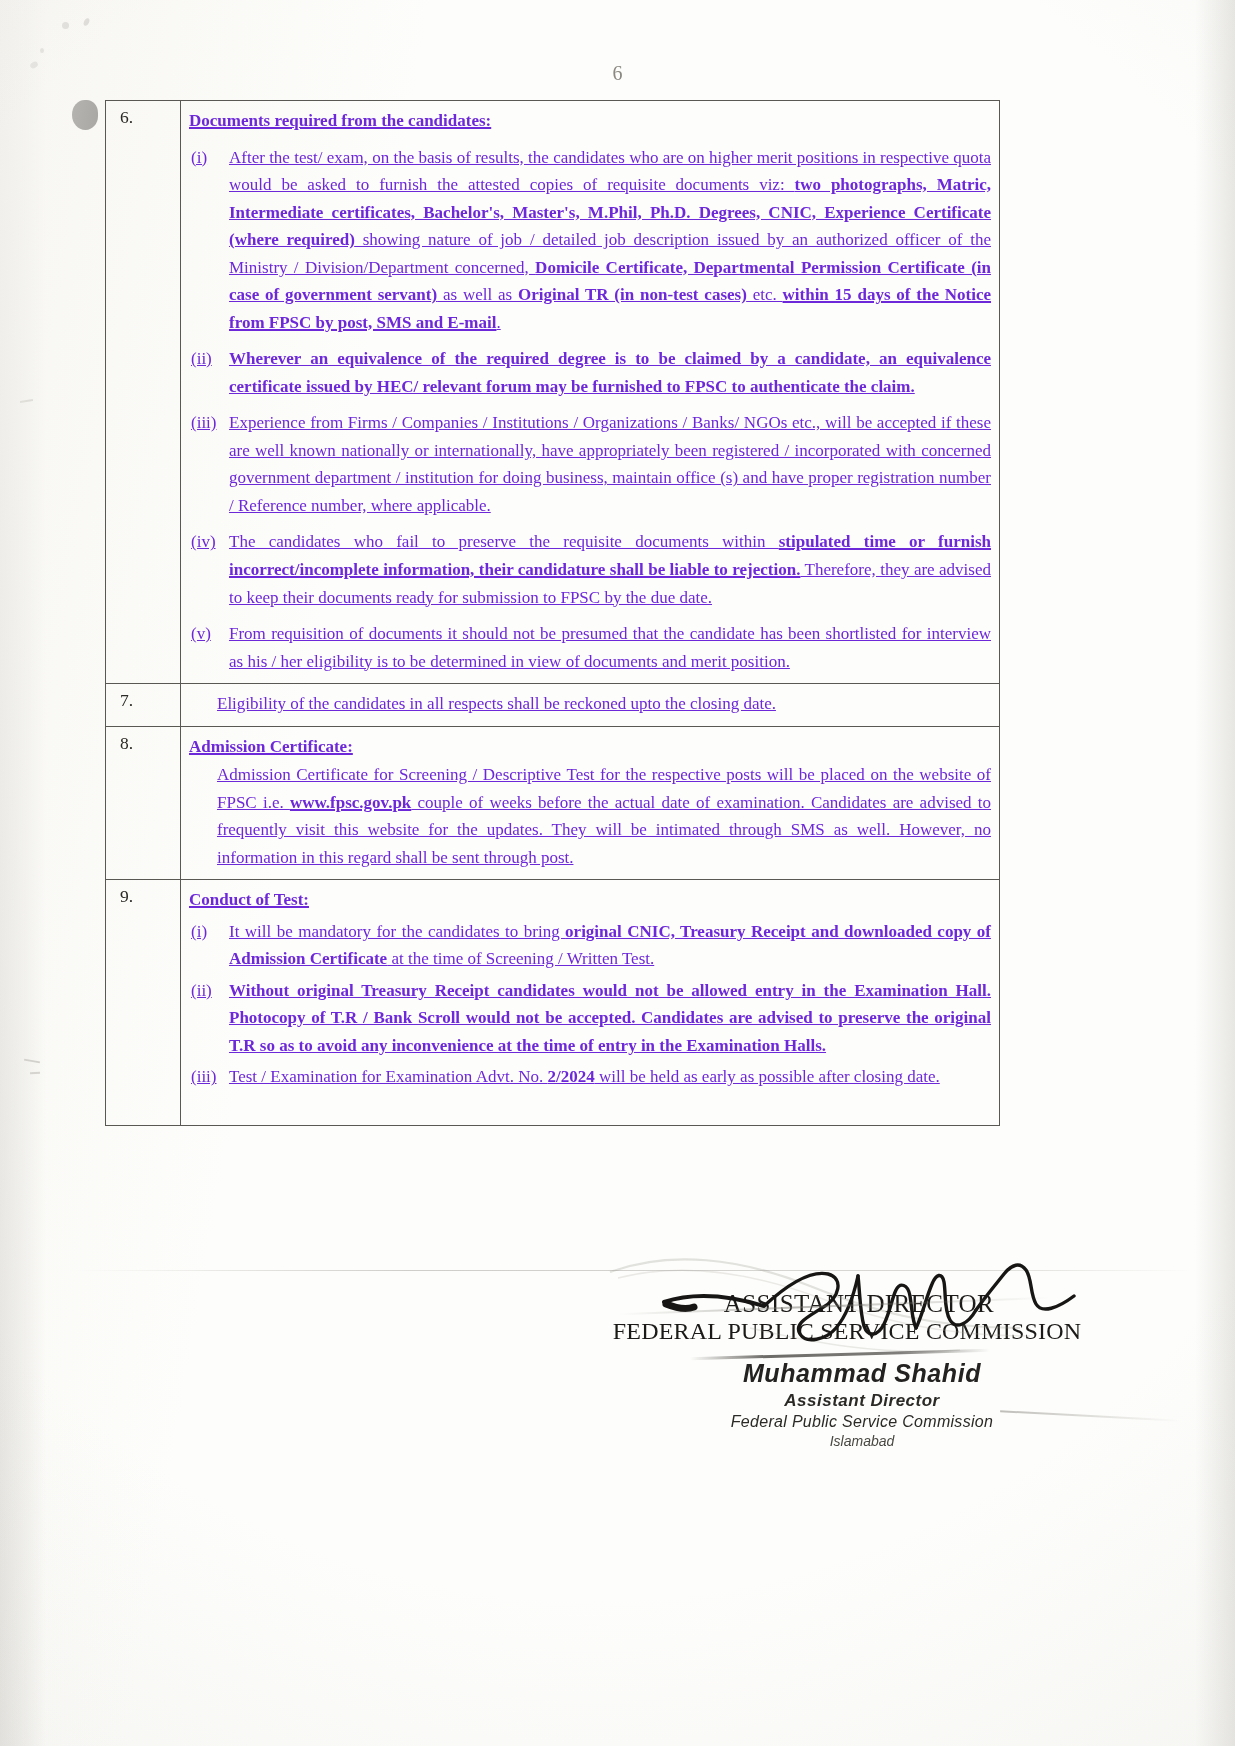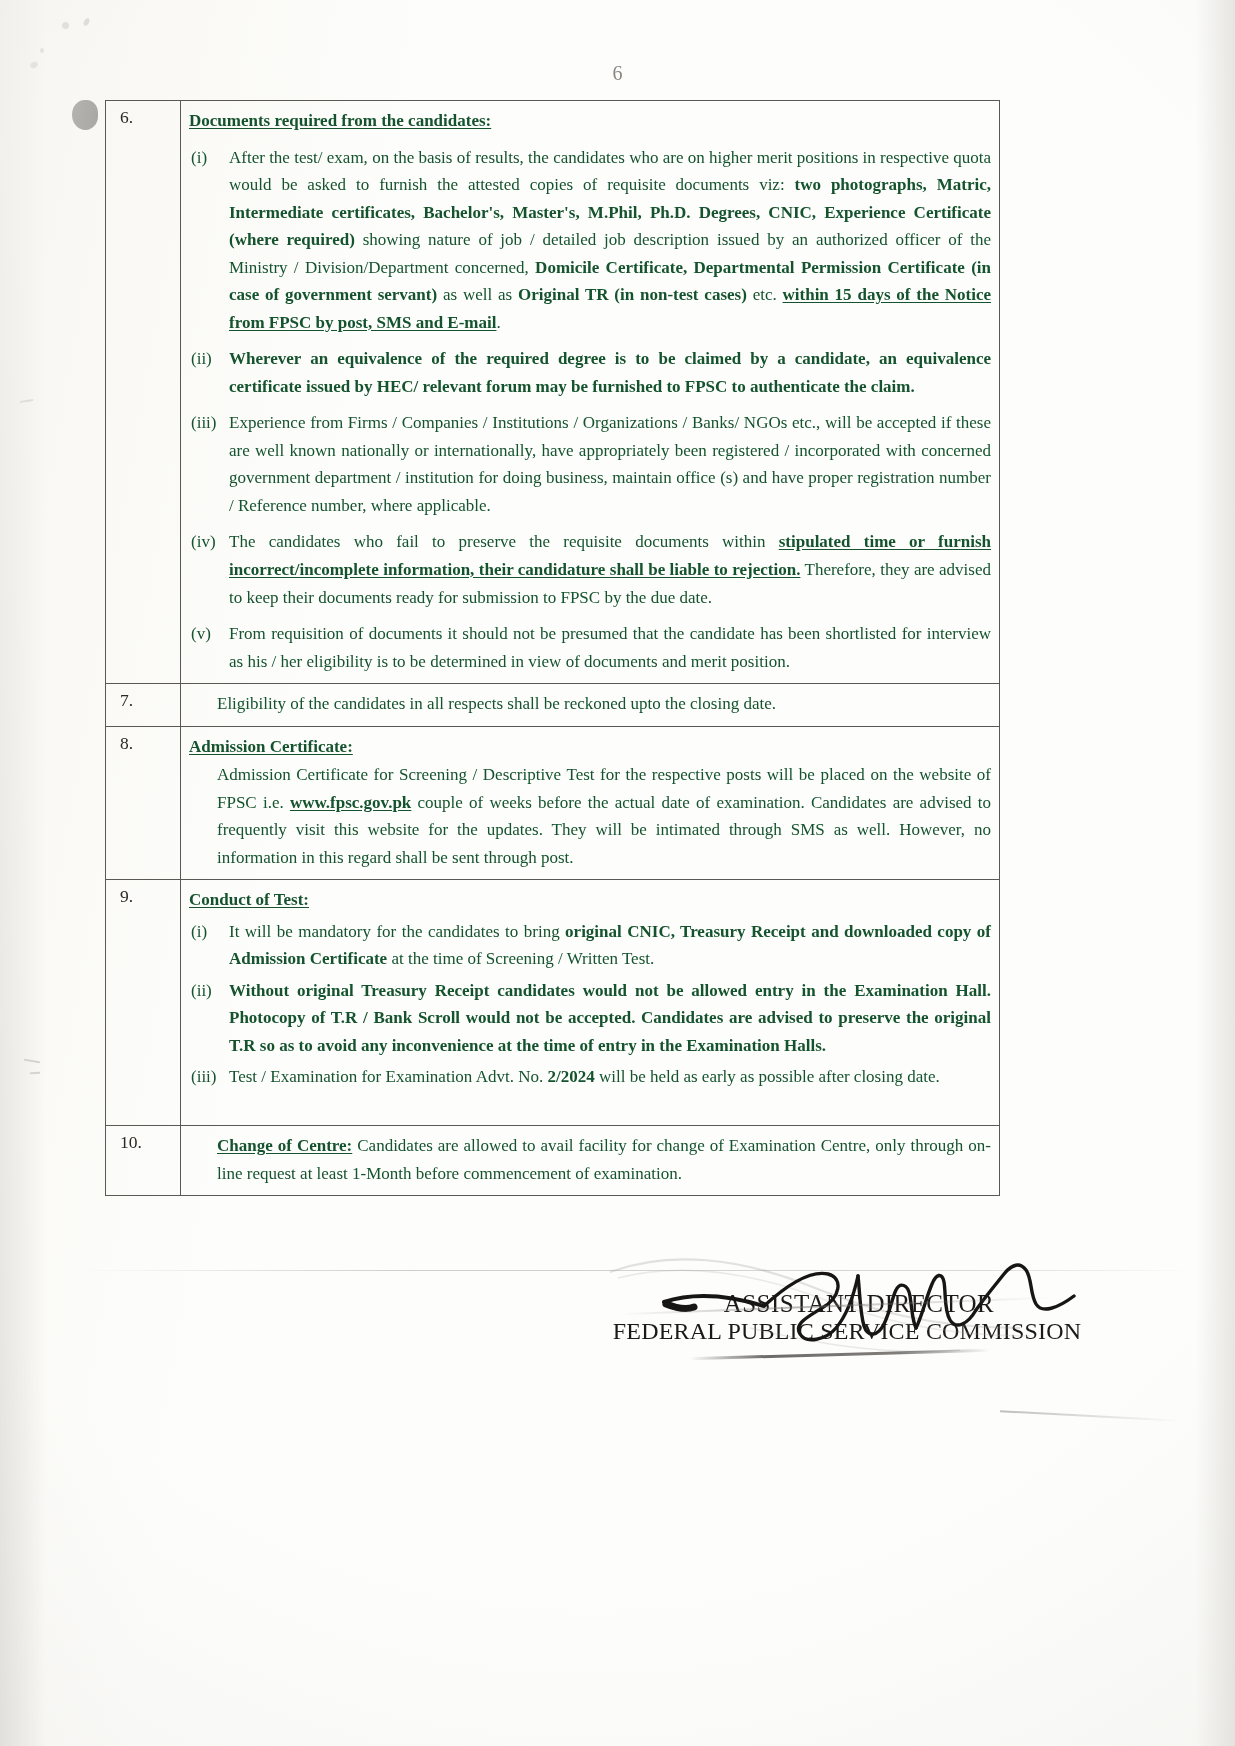--- a/index.html
+++ b/index.html
@@ -94,22 +94,23 @@
     width: 52px;
     text-align: left;
     padding-left: 14px;
     font-size: 17.5px;
     color: #2a2925;
     font-family: "Liberation Serif", serif;
   }
   td.body-cell {
     font-size: 17px;
     line-height: 1.62;
-    color: #14532d;
+    color: #6d28d9;
     text-align: justify;
+    text-decoration: underline;
   }
 
   .head-ul {
     font-weight: bold;
     text-decoration: underline;
     text-underline-offset: 2px;
   }
   .b { font-weight: bold; }
   .bu { font-weight: bold; text-decoration: underline; text-underline-offset: 2px; }
 
@@ -332,26 +333,20 @@
             </li>
             <li>
               <span class="rn">(iii)</span>
               <span class="rtxt"><span>Test / Examination for Examination Advt. No. </span><span class="b">2/2024</span><span> will be held as early as possible after closing date.</span></span>
             </li>
           </ul>
           <div style="height:26px;"></div>
         </td>
       </tr>
 
-      <tr>
-        <td class="num-cell">10.</td>
-        <td class="body-cell">
-          <span class="para"><span class="bu">Change of Centre:</span><span> Candidates are allowed to avail facility for change of Examination Centre, only through on-line request at least 1-Month before commencement of examination.</span></span>
-        </td>
-      </tr>
 
 
     </tbody>
   </table>
 
   <div class="fold"></div>
 
   <div class="sig-area">
 
     <svg class="sig-smudge" viewBox="0 0 470 150">
@@ -369,20 +364,26 @@
                C240,32 248,34 250,46 C252,58 252,70 256,78" fill="none" stroke="#171614" stroke-width="3.4" stroke-linecap="round"></path>
       <path d="M256,78 C262,66 266,48 272,34 C276,24 282,22 284,32 C286,44 284,60 290,70
                C296,80 308,74 316,60" fill="none" stroke="#171614" stroke-width="3.4" stroke-linecap="round"></path>
       <path d="M316,60 C326,46 336,34 344,24 C352,14 360,12 366,20 C372,28 370,44 376,54
                C382,64 398,58 414,46" fill="none" stroke="#171614" stroke-width="3.4" stroke-linecap="round"></path>
     </svg>
 
     <div class="sig-line1">ASSISTANT DIRECTOR</div>
     <div class="sig-line2">FEDERAL PUBLIC SERVICE COMMISSION</div>
 
+    <div class="stamp">
+      <div class="stamp-name">Muhammad Shahid</div>
+      <div class="stamp-role">Assistant Director</div>
+      <div class="stamp-org">Federal Public Service Commission</div>
+      <div class="stamp-city">Islamabad</div>
+    </div>
   </div>
 
   <div class="scan-streak"></div>
   <div class="scan-streak2"></div>
   <div class="scan-streak3"></div>
 
   <div class="scan-tint"></div>
 </div>
 
 </body></html>

